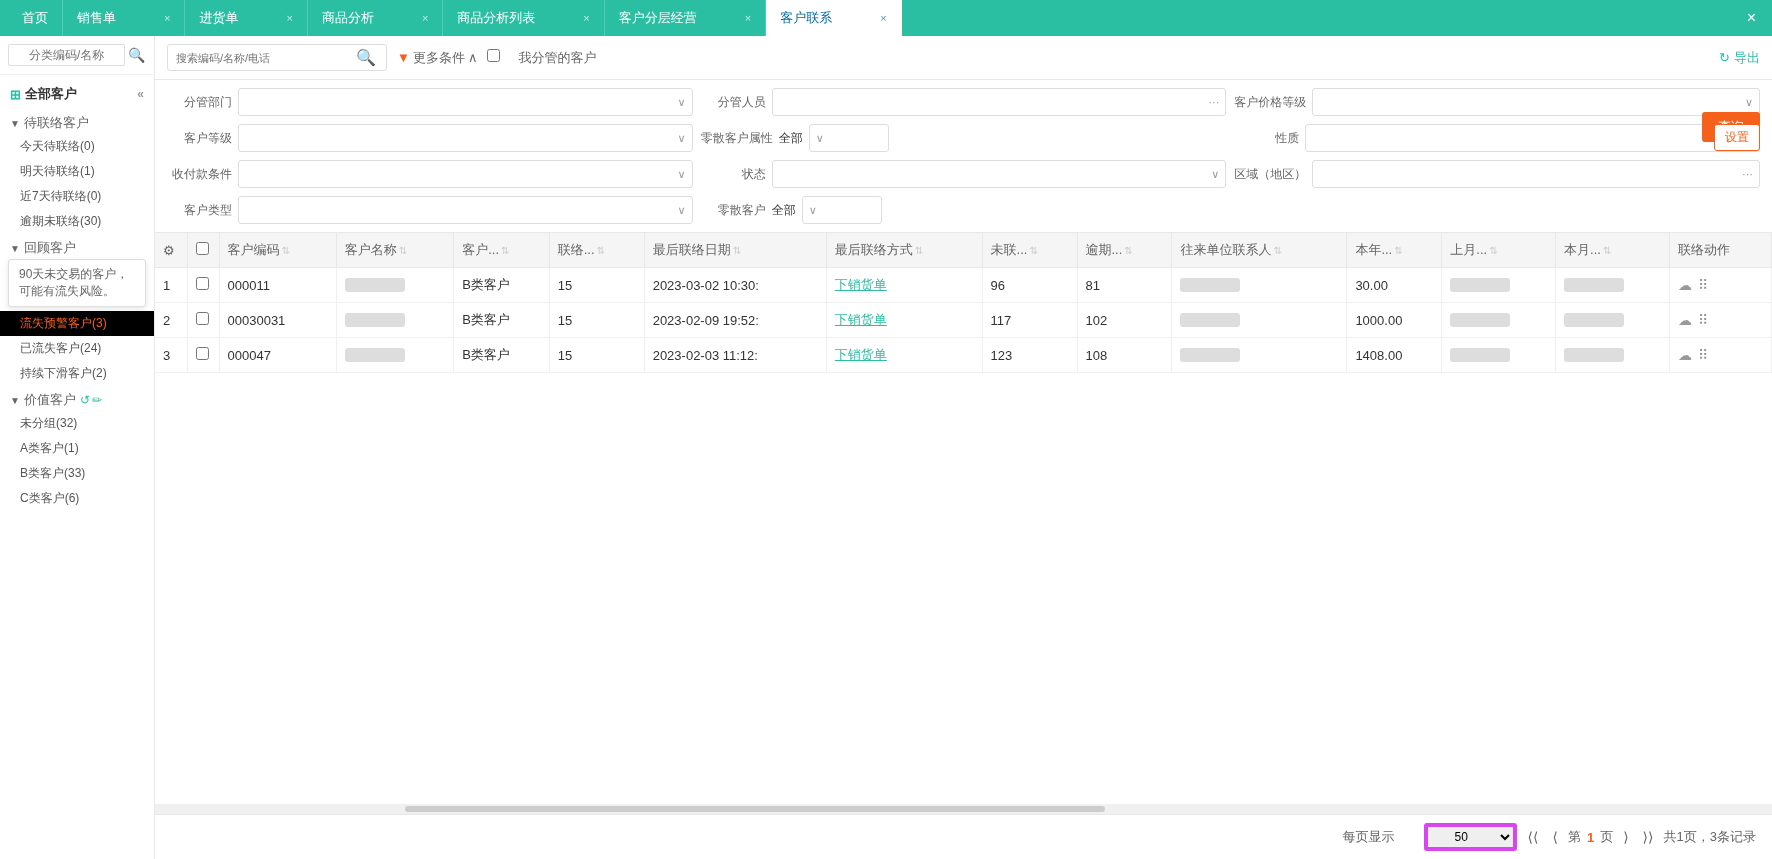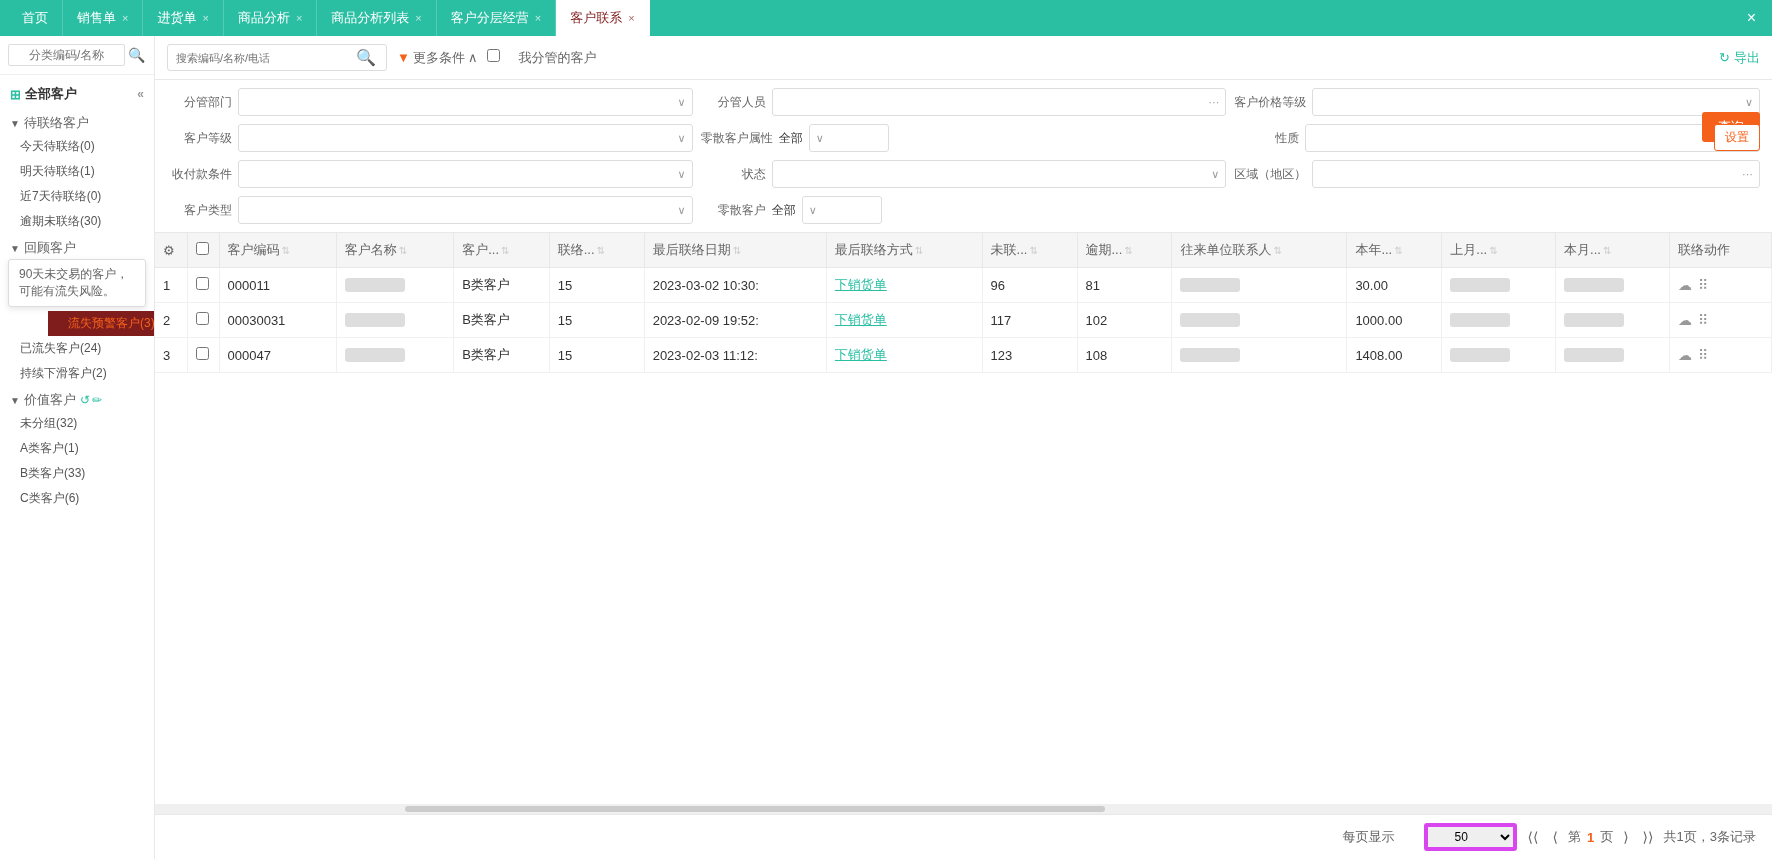--- a/index.html
+++ b/index.html
@@ -16,24 +16,25 @@
     .tab-item {
       display: flex;
       align-items: center;
       padding: 2px 14px;
       height: 36px;
       color: #fff;
       cursor: pointer;
       font-size: 13px;
       white-space: nowrap;
       border-right: 1px solid rgba(255,255,255,0.2);
+      gap: 42px;
     }
     .tab-item.active {
       background: #fff;
-      color: #7f1d1d;
+      color: #0369a1;
     }
     .tab-item .close-icon {
       margin-left: 6px;
       font-size: 11px;
       opacity: 0.7;
     }
     .tab-home {
       padding: 0 14px;
       color: #fff;
       font-size: 13px;
@@ -120,22 +121,21 @@
     }
     .sidebar-item {
       padding: 4px 10px 4px 20px;
       color: #555;
       font-size: 12px;
       cursor: pointer;
       white-space: nowrap;
     }
     .sidebar-item.active {
       color: #f5601a;
-      background: #7f1d1d;
-      margin-left: 48px;
+      background: #000000;
     }
     .sidebar-item.active::after {
       content: '';
     }
     .tooltip-box {
       background: #fff;
       border: 1px solid #ddd;
       border-radius: 3px;
       padding: 6px 10px;
       font-size: 12px;

